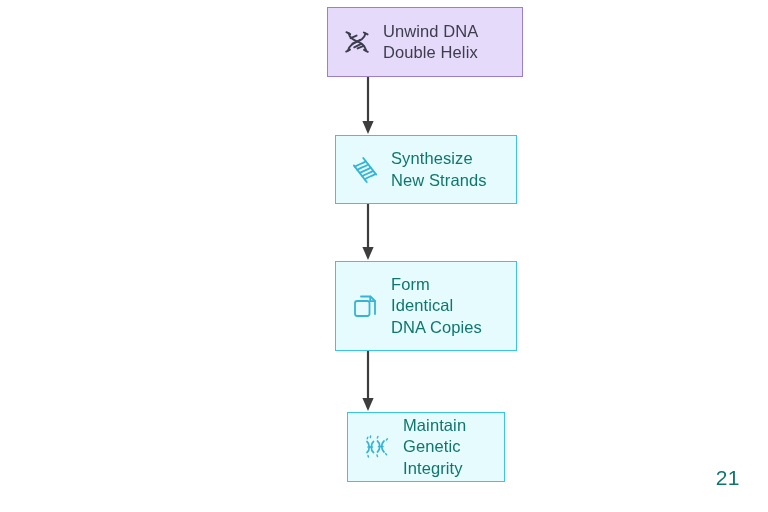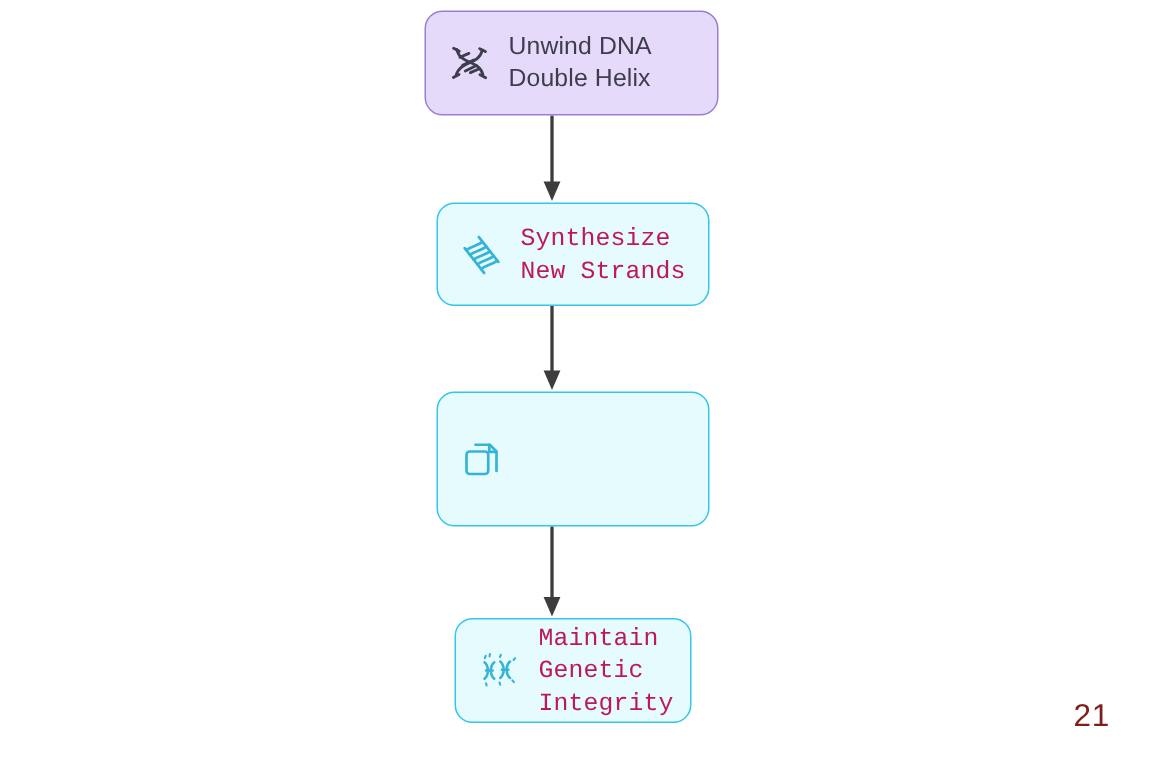--- a/index.html
+++ b/index.html
@@ -32,22 +32,23 @@
   .connector svg { display: block; overflow: visible; }
 
   
   .node {
     position: absolute;
     box-sizing: border-box;
     display: flex;
     flex-direction: row;
     align-items: center;
     justify-content: space-between;
-    border-radius: 12px;
+    border-radius: 0;
     padding: 6px 14px 6px 12px;
+    margin-left: 44px;
   }
   .node-icon {
     flex: 0 0 auto;
     display: flex;
     align-items: center;
     justify-content: center;
     width: 34px;
     height: 34px;
     margin-right: 9px;
   }
@@ -69,31 +70,30 @@
   .node.purple .node-label {
     color: #3d3d4e;
   }
 
   
   .node.cyan {
     background: #e6fbfe;
     border: 1.6px solid #35c6e8;
   }
   .node.cyan .node-label {
-    color: #be185d;
-    font-family: Liberation Mono, monospace;
+    color: #0f766e;
   }
 
   
   #page-number {
     position: absolute;
     right: 28px;
     bottom: 22px;
     font-size: 21px;
-    color: #7f1d1d;
+    color: #0f766e;
     font-family: "Liberation Sans", sans-serif;
     letter-spacing: 0.5px;
   }
 </style>
 </head>
 <body>
 
 <div id="flow-canvas">
 
   <div class="connector" style="left:354px; top:77px; height:58px;">
@@ -163,20 +163,23 @@
     <span class="node-icon">
       <svg width="32" height="32" viewBox="0 0 32 32" fill="none" stroke="#35b4d6" stroke-width="1.8" stroke-linecap="round" stroke-linejoin="round">
 
         <path d="M12 6.5 H21.5 L26 11 V24"></path>
 
         <rect x="6" y="11" width="14.5" height="15" rx="2.2"></rect>
 
         <path d="M21.2 6.6 V11.2 H25.8"></path>
       </svg>
     </span>
+    <span class="node-label">Form
+Identical
+DNA Copies</span>
   </div>
 
   <div class="node cyan" style="left:303px; top:412px; width:158px; height:70px;">
     <span class="node-icon">
       <svg width="32" height="32" viewBox="0 0 32 32" fill="none" stroke="#35b4d6" stroke-width="1.7" stroke-linecap="round" stroke-linejoin="round">
 
         <g transform="translate(-1.5,0)">
           <path d="M7.5 10.5 C 10.5 13, 10.5 19, 7.5 21.5"></path>
           <path d="M14 10.5 C 11 13, 11 19, 14 21.5"></path>
           <path d="M8.6 16 H12.9"></path>

